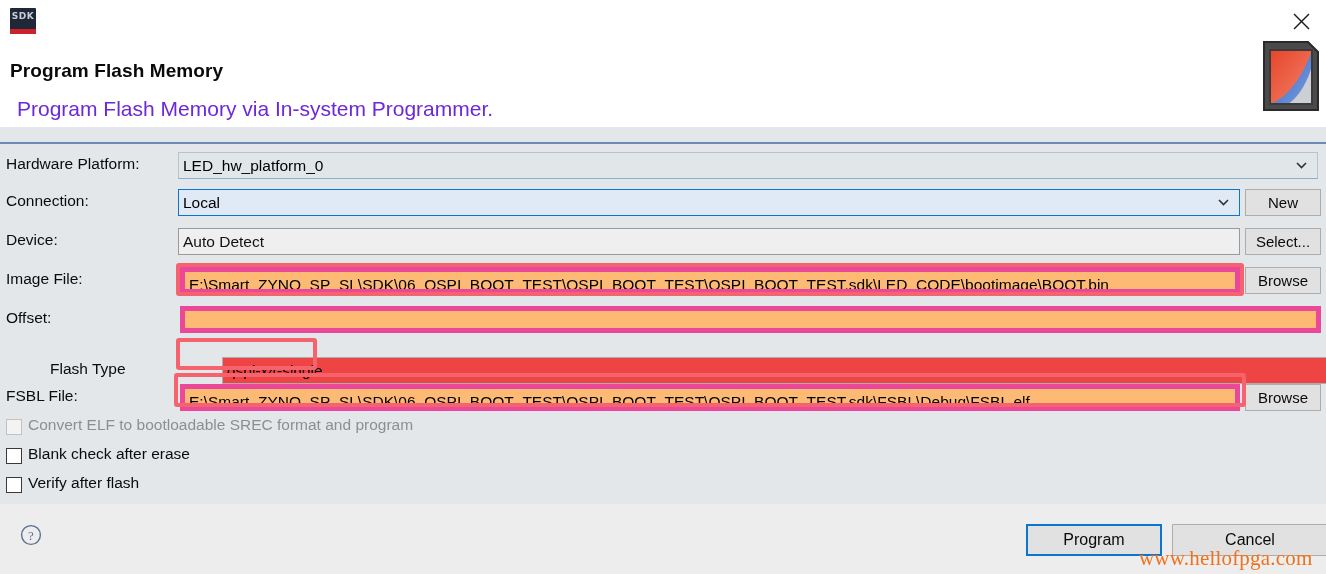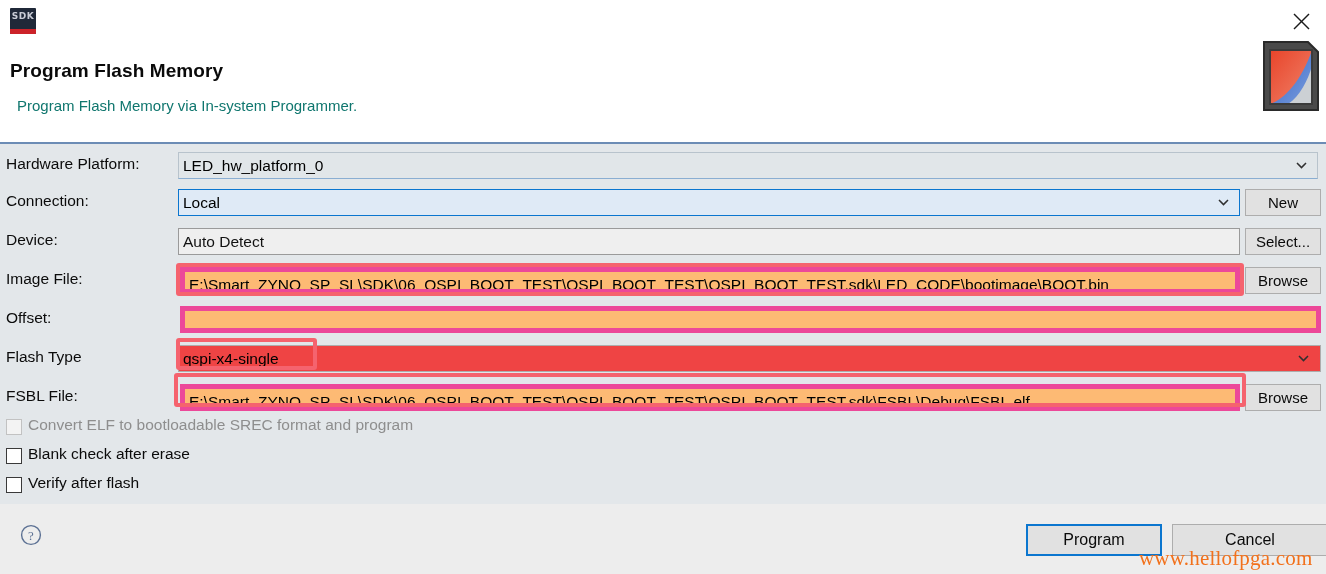--- a/index.html
+++ b/index.html
@@ -9,21 +9,21 @@
     font-family:"Liberation Sans", sans-serif;
     background:#e3e7ea;
     overflow:hidden;
     position:relative;
     font-size:15px;
     color:#000;
   }
 
   
   #header {
-    position:absolute; left:0; top:0; width:1326px; height:143px;
+    position:absolute; left:0; top:0; width:1326px; height:127px;
     background:#ffffff;
     padding-left:48px;
   }
   #sdk-icon {
     position:absolute; left:10px; top:8px; width:26px; height:26px;
     background:#1f2838;
     border-radius:1px;
     overflow:hidden;
   }
   #sdk-icon .sdk-text {
@@ -43,21 +43,21 @@
   }
   #close-btn svg { display:block; margin:8px auto; }
 
   #page-title {
     position:absolute; left:10px; top:60px;
     font-size:19px; font-weight:bold; color:#0a0a0a;
     letter-spacing:.1px;
   }
   #page-subtitle {
     position:absolute; left:17px; top:97px;
-    font-size:15px; color:#0f766e;
+    font-size:21px; color:#6d28d9;
   }
   #flash-card-icon {
     position:absolute; left:1262px; top:40px; width:58px; height:72px;
   }
   #header-rule {
     position:absolute; left:0; top:142px; width:1326px; height:2px;
     background:#6c8cb5;
   }
 
   
@@ -227,21 +227,21 @@
     <div class="lbl">Image File:</div>
     <div class="field text" style="left:180px; width:1060px;">E:\Smart_ZYNQ_SP_SL\SDK\06_QSPI_BOOT_TEST\QSPI_BOOT_TEST\QSPI_BOOT_TEST.sdk\LED_CODE\bootimage\BOOT.bin</div>
     <div class="btn" style="left:1245px; width:76px;">Browse</div>
   </div>
 
   <div class="row" style="top:162px;">
     <div class="lbl">Offset:</div>
     <div class="field text" style="left:180px; width:1141px;"></div>
   </div>
 
-  <div class="row" style="top:201px;">
+  <div class="row" style="top:213px;margin-left:44px;">
     <div class="lbl">Flash Type</div>
     <div class="field combo-gray" style="left:178px; width:1143px;">qspi-x4-single</div>
     <div class="chevron" style="left:1292px;">
       <svg width="11" height="7" viewBox="0 0 11 7">
           <path d="M1 1 L5.5 5.6 L10 1" fill="none" stroke="#303030" stroke-width="1.5"></path>
         </svg>
     </div>
   </div>
 
   <div class="row" style="top:240px;border-radius:8px;">

